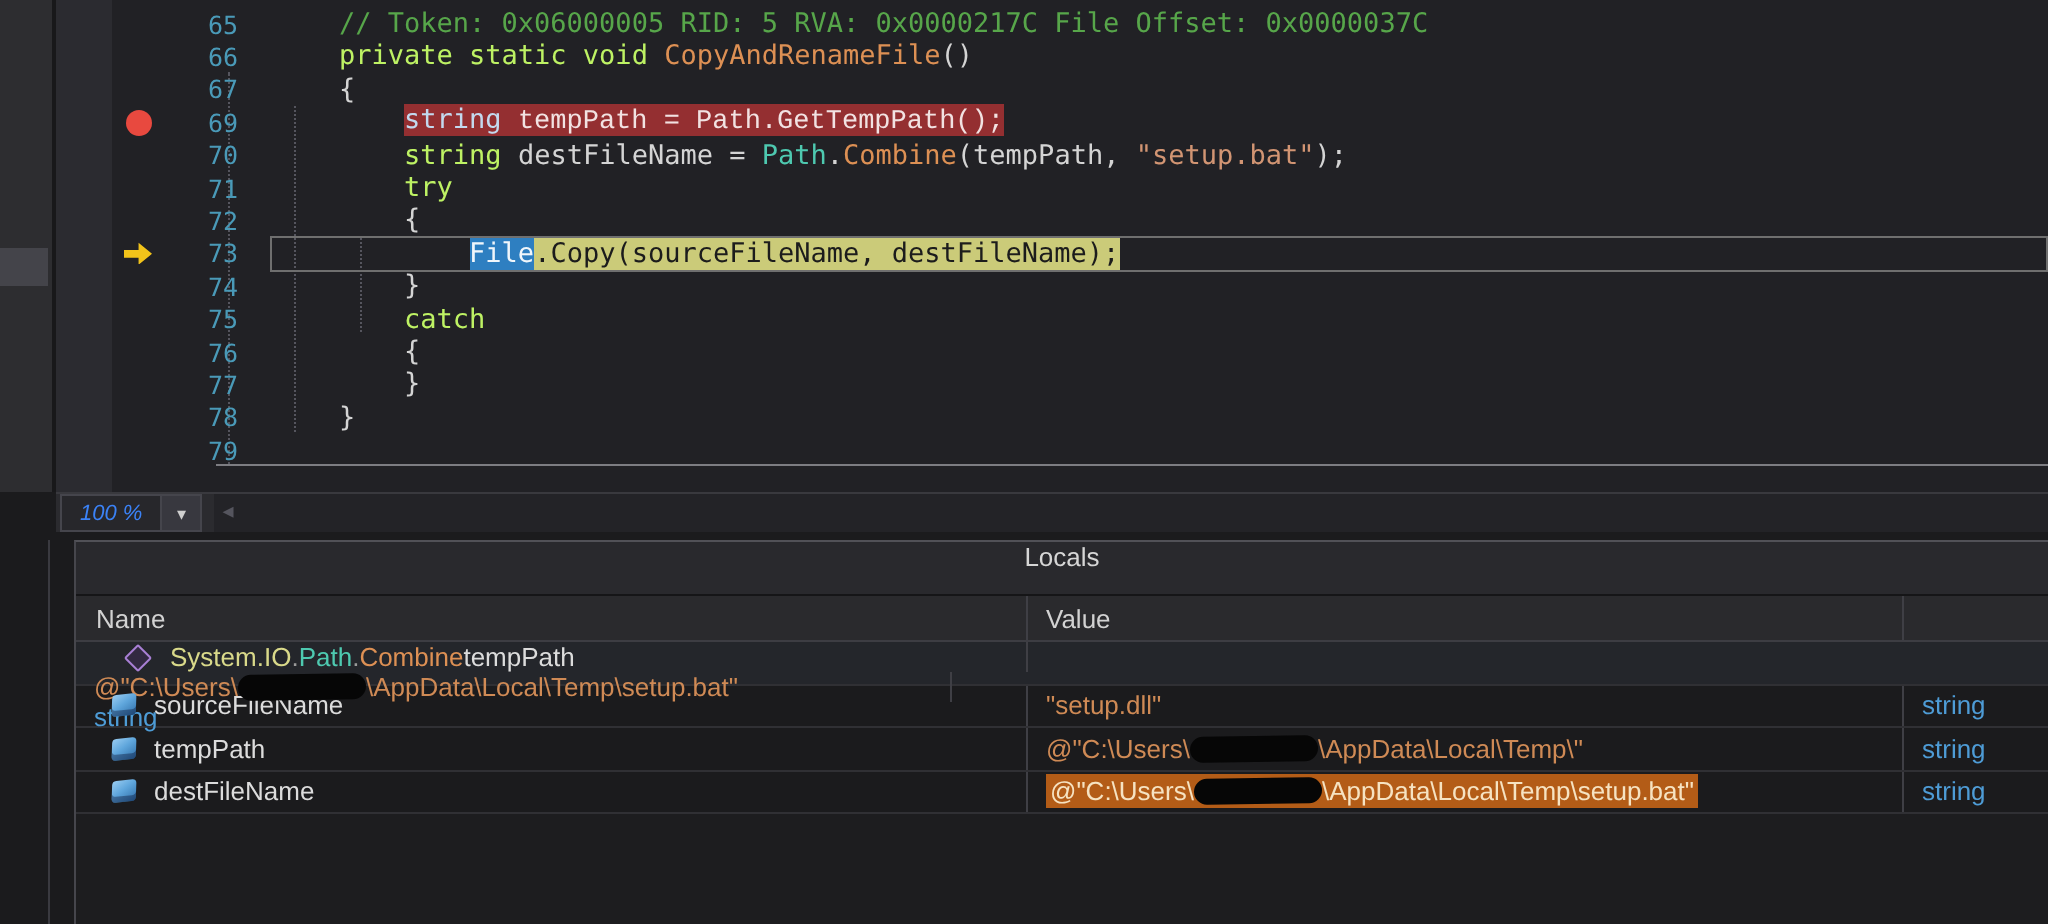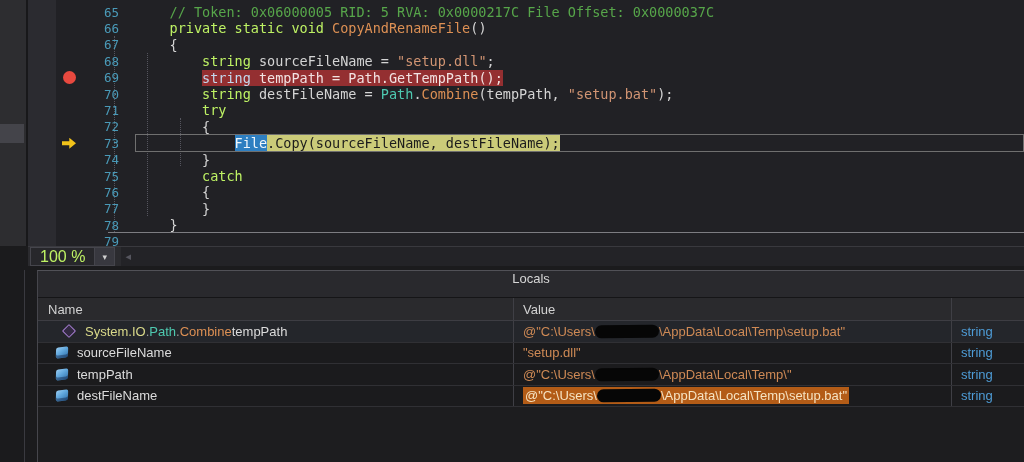--- a/index.html
+++ b/index.html
@@ -30,45 +30,45 @@
   .cur-arrow{width:14px;height:11px;background:#f2c31a;
              clip-path:polygon(0 32%,52% 32%,52% 0,100% 50%,52% 100%,52% 68%,0 68%);}
   .tok-comment{color:#57a64a;}
   .tok-kw{color:#bef264;}
   .tok-method{color:#dd9054;}
   .tok-type{color:#4ec9b0;}
   .tok-str{color:#d29573;}
   .tok-plain{color:#d4d4d4;}
   .bp-wrap{background:#942f31;}
   .tok-kwbp{color:#c3d9ee;}
-  .tok-plainbp{color:#f2e2e2;}
+  .tok-plainbp{color:#f2e2e2;font-family:Liberation Mono, monospace;}
   .tok-sel{background:#2e7fc1;color:#f0f6fb;}
   .tok-cur{background:#cbcb79;color:#1c1c1c;}
 
   
   .zoombar{left:28px;top:247px;right:0;height:19px;background:#2b2b2f;display:flex;align-items:center;}
   .zoom-box{display:flex;align-items:stretch;height:17px;border:1px solid #45454c;margin-left:2px;background:#27272b;}
-  .zoom-label{color:#bef264;font-size:16px;padding:0 9px;display:flex;align-items:center;}
+  .zoom-label{color:#3b82f6;font-size:11px;padding:0 9px;display:flex;align-items:center;font-style:italic;}
   .zoom-dd{width:19px;background:#38383f;border-left:1px solid #45454c;display:flex;align-items:center;justify-content:center;color:#cfcfcf;font-size:9px;}
   .hscroll{flex:1;align-self:stretch;margin-left:6px;background:#232327;position:relative;}
   .hscroll .arr{position:absolute;left:4px;top:3px;color:#55555e;font-size:11px;line-height:13px;}
 
   
   .locals-rail{left:24px;top:270px;width:1px;bottom:0;background:#3a3a40;}
   .locals{left:37px;top:270px;right:0;bottom:0;background:#1d1d1f;border-left:1px solid #46464c;border-top:1px solid #515157;}
   .ltitle{height:26px;display:flex;align-items:center;padding:0 9px;background:#29292d;flex-direction:column;}
   .ltitle .lab{color:#d6d6d6;font-size:13px;flex:none;}
   .grip{flex:1;height:12px;margin:2px 6px 0 14px;
         background-image:radial-gradient(#4a4a50 0.9px,transparent 1px);background-size:4px 3px;}
   .ghead{height:22px;display:flex;align-items:center;background:#2a2a2d;border-top:1px solid #151517;border-bottom:1px solid #3d3d43;color:#d2d2d2;font-size:13px;}
   .c-name{width:476px;flex:none;align-self:stretch;display:flex;align-items:center;padding-left:10px;border-right:1px solid #3f3f45;box-sizing:border-box;}
   .c-value{width:438px;flex:none;align-self:stretch;display:flex;align-items:center;padding-left:9px;border-right:1px solid #3f3f45;box-sizing:border-box;white-space:pre;}
   .c-type{flex:1;align-self:stretch;display:flex;align-items:center;padding-left:9px;}
   .lrow{height:20.5px;display:flex;align-items:center;border-bottom:1px solid #303034;font-size:13px;background:#1b1b1d;}
-  .lrow.sel{background:#24262b;}
+  .lrow.sel{background:#24262b;flex-direction:column;}
   .lrow .c-name{padding-left:18px;}
   .lrow.sel .c-name{padding-left:24px;}
   .n-ns{color:#d9d98a;}
   .n-type{color:#4ec9b0;}
   .n-method{color:#dd9054;}
   .n-plain{color:#dcdcdc;}
   .n-dim{color:#9a9a9a;}
   .val{color:#cf8a55;}
   .vh{background:#b35c17;color:#f6e3c2;padding:1px 2px;}
   .blob{display:inline-block;width:64px;height:13px;background:#060606;border-radius:7px;vertical-align:-2px;transform:rotate(-.8deg);}
@@ -100,25 +100,20 @@
         <div class="gut"></div>
         <div class="ln">66</div>
         <div class="code">    <span class="tok-kw">private static void </span><span class="tok-method">CopyAndRenameFile</span><span class="tok-plain">()</span></div>
       </div>
       <div class="row">
         <div class="gut"></div>
         <div class="ln">67</div>
         <div class="code">    <span class="tok-plain">{</span></div>
       </div>
       <div class="row">
-        <div class="gut"></div>
-        <div class="ln">68</div>
-        <div class="code">        <span class="tok-kw">string </span><span class="tok-plain">sourceFileName = </span><span class="tok-str">"setup.dll"</span><span class="tok-plain">;</span></div>
-      </div>
-      <div class="row">
         <div class="gut">
           <span class="bp-dot"></span>
         </div>
         <div class="ln">69</div>
         <div class="code">        <span class="bp-wrap"><span class="tok-kwbp">string </span><span class="tok-plainbp">tempPath = Path.GetTempPath();</span></span></div>
       </div>
       <div class="row">
         <div class="gut"></div>
         <div class="ln">70</div>
         <div class="code">        <span class="tok-kw">string </span><span class="tok-plain">destFileName = </span><span class="tok-type">Path</span><span class="tok-plain">.</span><span class="tok-method">Combine</span><span class="tok-plain">(tempPath, </span><span class="tok-str">"setup.bat"</span><span class="tok-plain">);</span></div>

